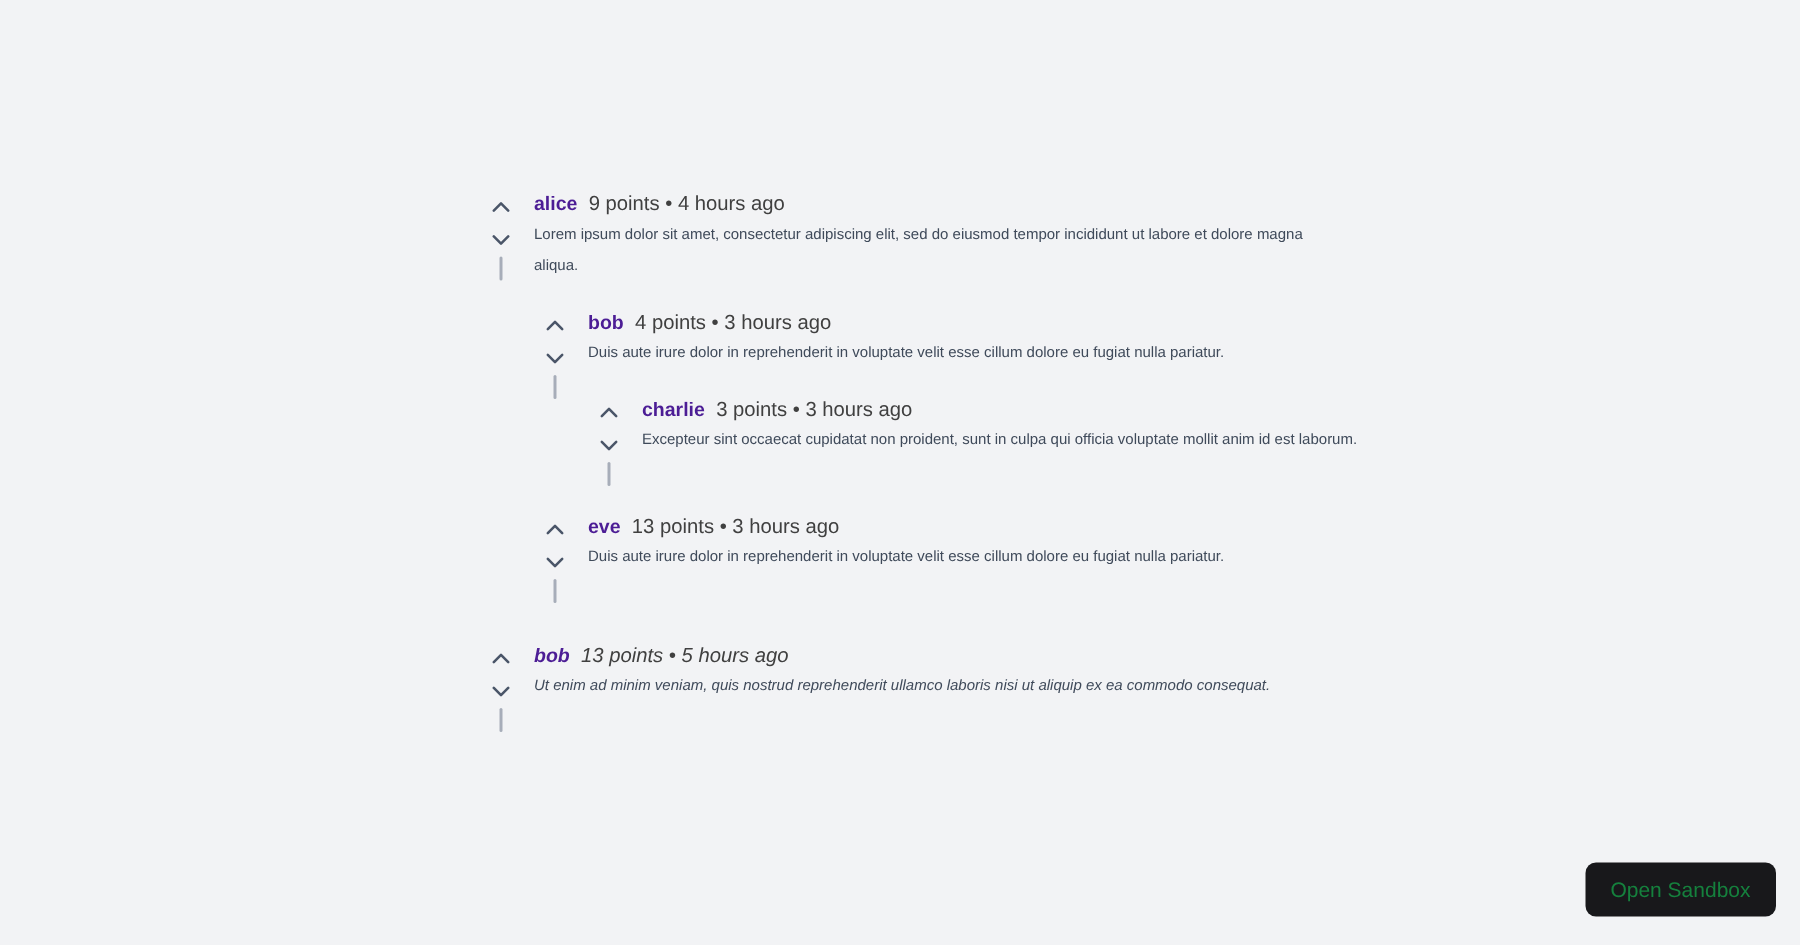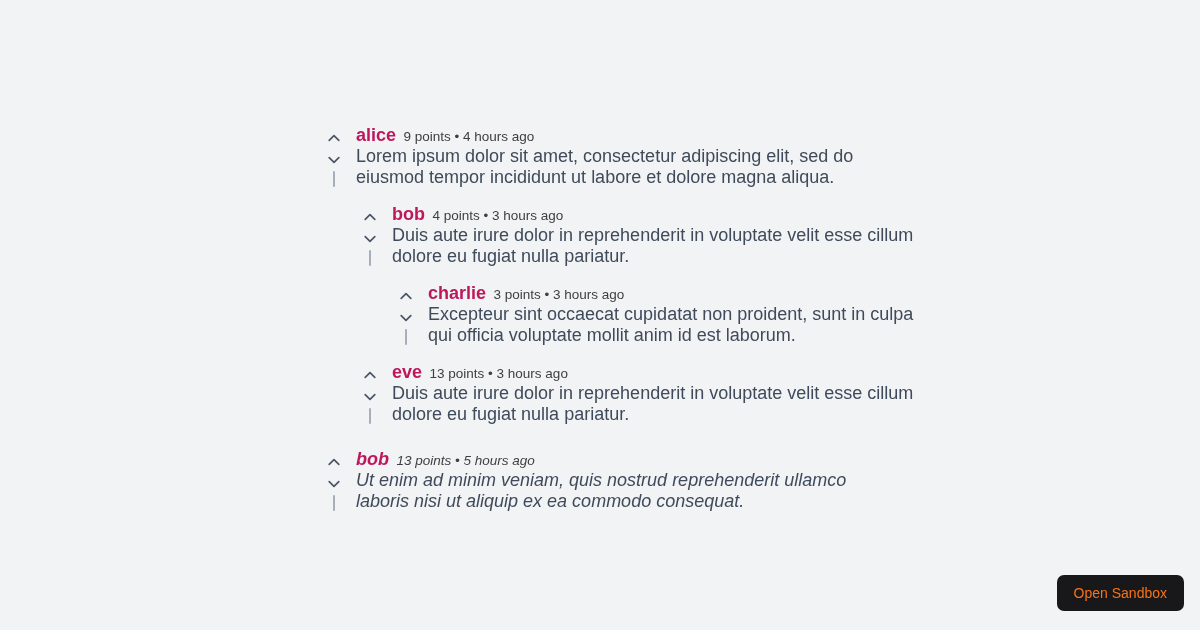--- a/index.html
+++ b/index.html
@@ -73,46 +73,46 @@
   }
 
   .meta {
     font-size: 13.5px;
     line-height: 21px;
     height: 21px;
     white-space: nowrap;
     color: #8b93a1;
   }
   .author {
-    color: #be185d;
+    color: #4c1d95;
     font-weight: 600;
-    font-size: 18px;
+    font-size: 13px;
   }
   .meta-rest { color: #404040; }
 
   .text {
-    font-size: 18px;
+    font-size: 10px;
     line-height: 21px;
     color: #3f4a5a;
     max-width: 540px;
   }
 
   .children { margin-top: 0; }
 
   
   .children > .comment { margin-top: 16px; }
   .thread-root > .comment + .comment { margin-top: 24px; font-style: italic; }
 
   
   .sandbox-btn {
     position: absolute;
     right: 16px;
     bottom: 19px;
     background: #18181b;
-    color: #f97316;
+    color: #15803d;
     font-size: 14px;
     line-height: 1;
     padding: 11px 17px;
     border: none;
     border-radius: 7px;
     font-family: "Liberation Sans", sans-serif;
     cursor: pointer;
     white-space: nowrap;
   }
 </style>

